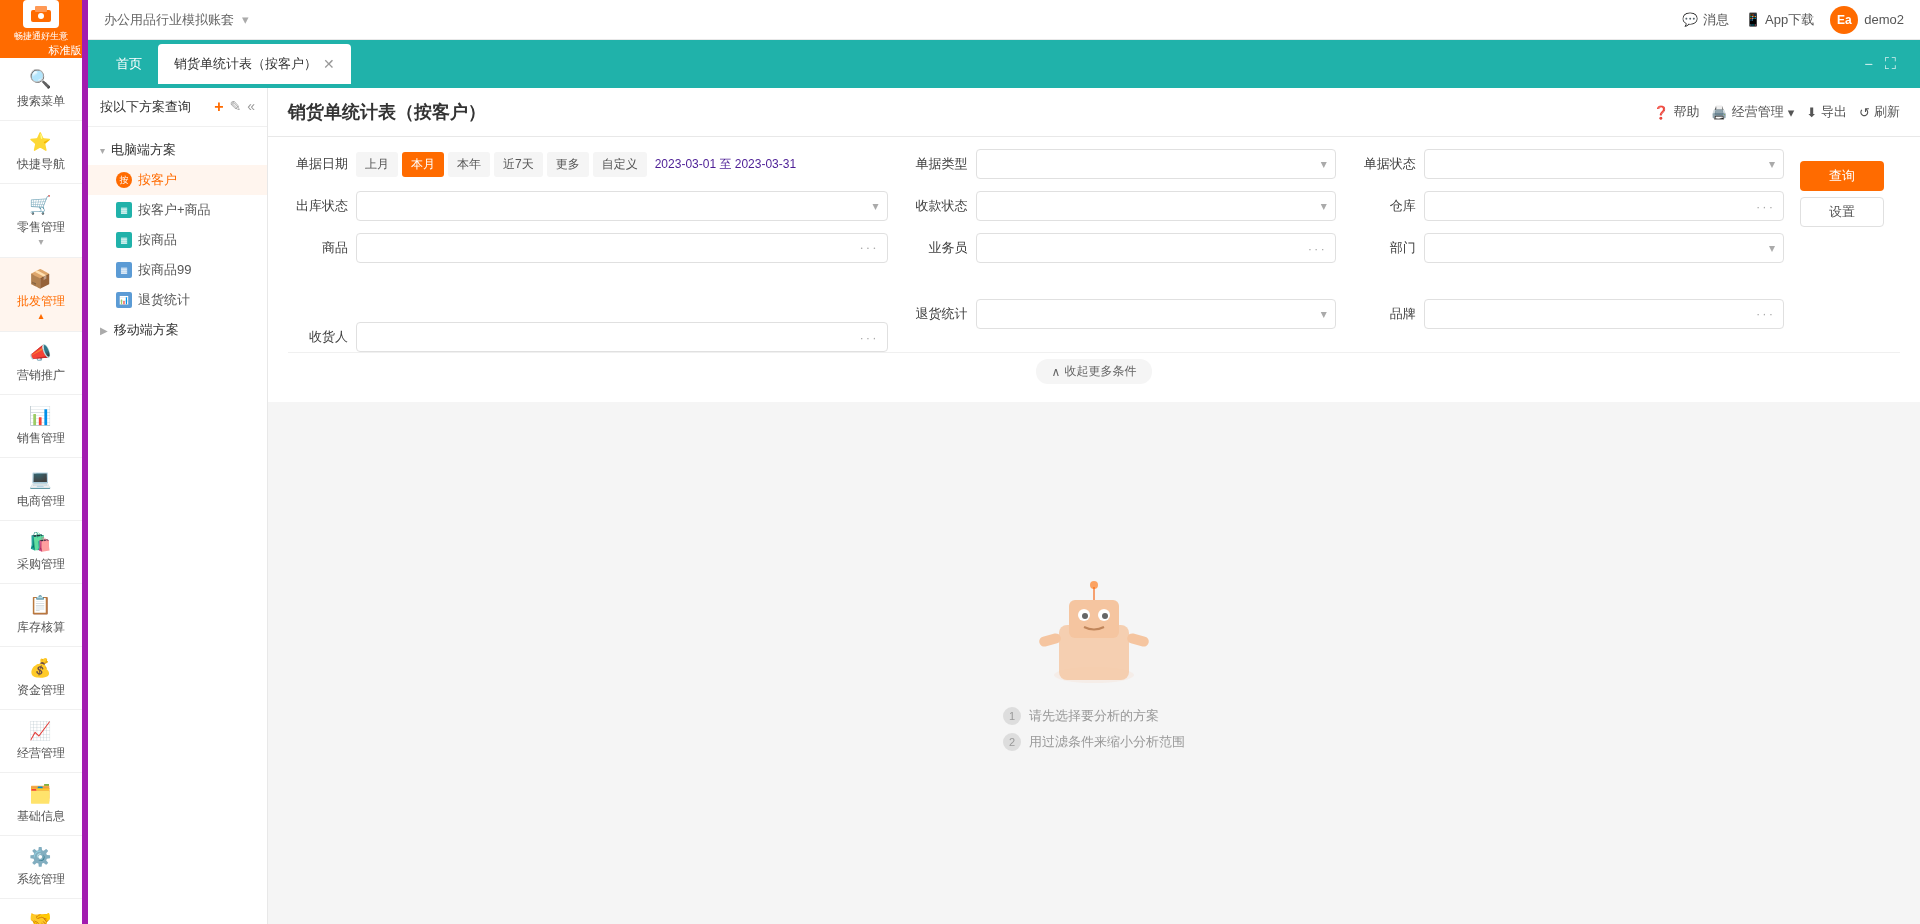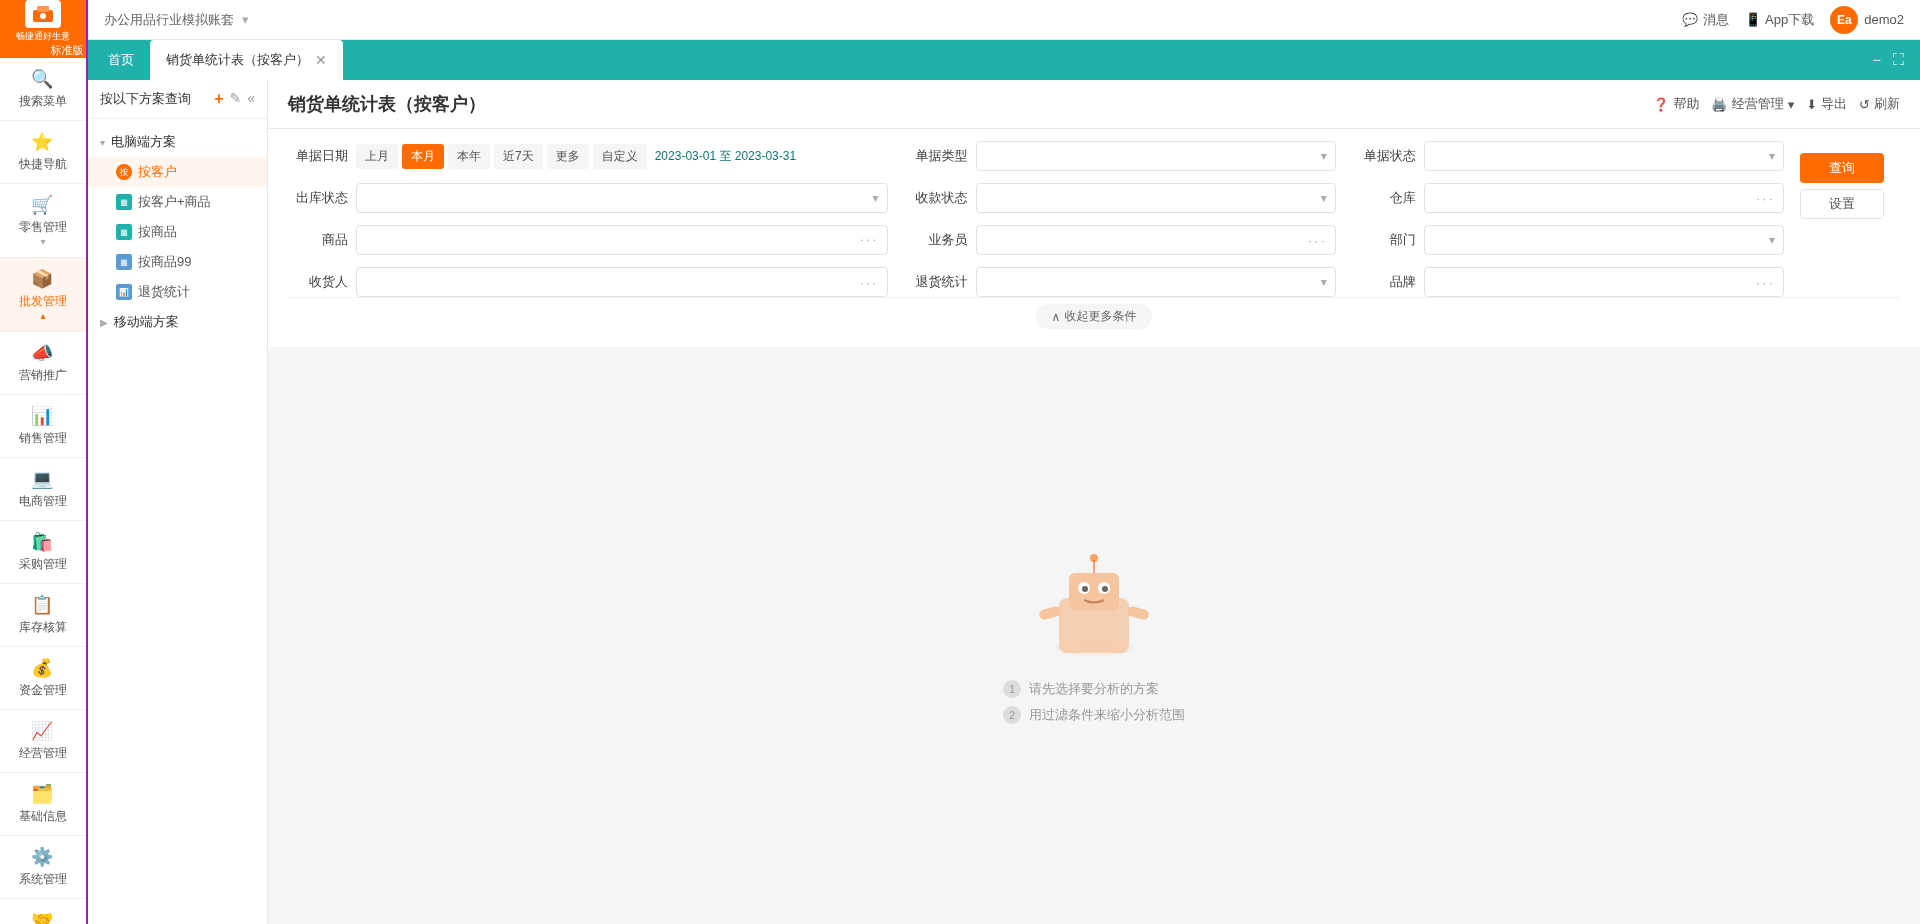--- a/index.html
+++ b/index.html
@@ -5,21 +5,21 @@
     * { box-sizing: border-box; margin: 0; padding: 0; }
     body { font-family: 'Microsoft YaHei', sans-serif; font-size: 13px; background: #f5f5f5; display: flex; height: 924px; overflow: hidden; }
 
     
     .sidebar {
       width: 88px;
       background: #fff;
       display: flex;
       flex-direction: column;
       align-items: center;
-      border-right: 2px solid #a21caf;
+      border-right: 6px solid #a21caf;
       flex-shrink: 0;
       overflow-y: auto;
     }
     .sidebar-logo {
       width: 88px;
       height: 60px;
       background: #ff6b00;
       display: flex;
       flex-direction: column;
       align-items: center;
@@ -98,25 +98,25 @@
       color: #fff;
       display: flex;
       align-items: center;
       justify-content: center;
       font-size: 12px;
       font-weight: bold;
     }
 
     
     .tabs-bar {
-      height: 40px;
+      height: 48px;
       background: #20b2aa;
       display: flex;
       align-items: center;
-      padding: 0 4px;
+      padding: 0 12px;
     }
     .tab-item {
       height: 40px;
       padding: 0 16px;
       display: flex;
       align-items: center;
       gap: 6px;
       cursor: pointer;
       font-size: 13px;
       color: rgba(255,255,255,0.8);
@@ -350,21 +350,21 @@
       color: #555;
       background: #f5f5f5;
       border: 1px solid transparent;
     }
     .date-btn.active {
       background: #ff6b00;
       color: #fff;
     }
     .date-range-text {
       font-size: 12px;
-      color: #0f766e;
+      color: #4c1d95;
       margin-left: 4px;
     }
 
     
     .collapse-bar {
       display: flex;
       justify-content: center;
       padding: 6px 0;
       background: #fff;
       border-top: 1px solid #f0f0f0;
@@ -707,21 +707,21 @@
               <div class="filter-item">
                 <span class="filter-label">部门</span>
                 <div class="filter-control">
                   <span></span>
                   <span class="chevron">▾</span>
                 </div>
               </div>
             </div>
 
             <div class="filter-row">
-              <div class="filter-item" style="flex:1.4;">
+              <div class="filter-item" style="flex:1.4;margin-top:47px;">
                 <span class="filter-label">收货人</span>
                 <div class="filter-control">
                   <span></span>
                   <span class="dots">···</span>
                 </div>
               </div>
               <div class="filter-item">
                 <span class="filter-label">退货统计</span>
                 <div class="filter-control">
                   <span></span>

